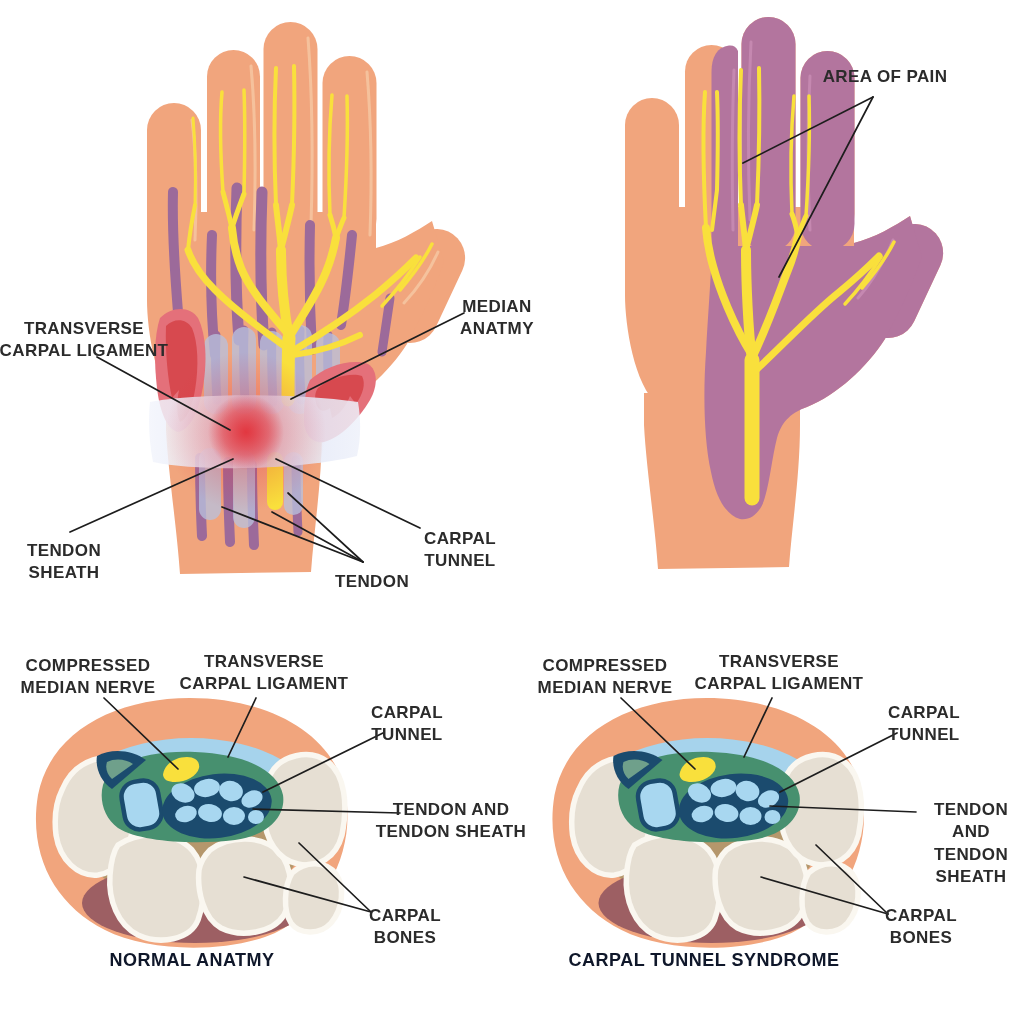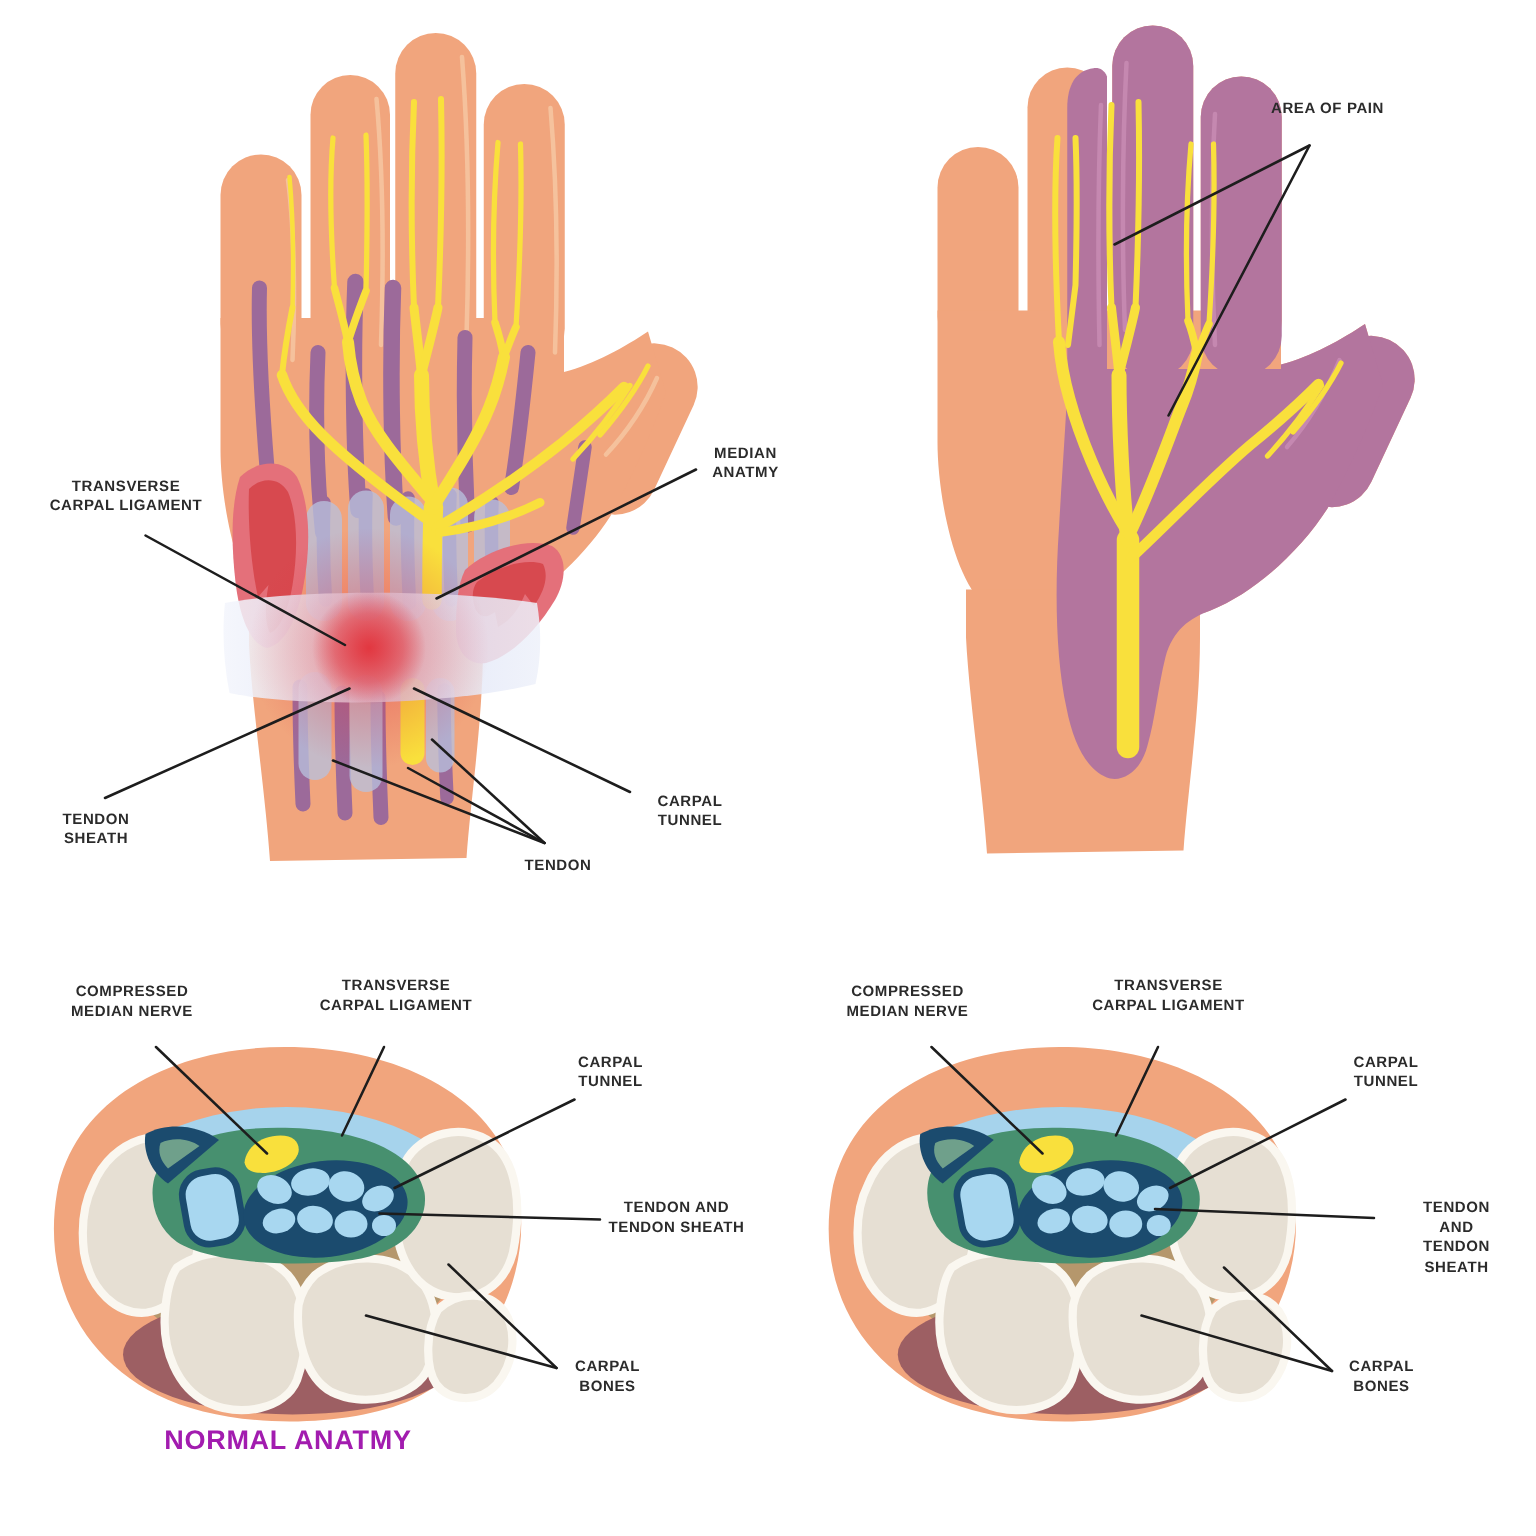--- a/index.html
+++ b/index.html
@@ -9,24 +9,24 @@
     --sheath-blue-grey:#b9c0dd; --cross-light-blue:#a6d3ec; --tunnel-teal:#47906f;
     --deep-navy:#1b4b6e; --tendon-light-blue:#a8d7f0; --bone-cream:#e6dfd3;
     --bone-outline:#faf7f0; --bone-tan:#b5976c; --deep-maroon:#9d5f63;
     --label-text:#2b2b2b; --leader-line:#1d1d1d; --background:#ffffff;
   }
   html,body{margin:0;padding:0;background:var(--background);}
   #page{position:relative;width:1024px;height:1024px;background:var(--background);
         font-family:"Liberation Sans","DejaVu Sans",sans-serif;overflow:hidden;}
   #art{position:absolute;left:0;top:0;}
   .lbl{position:absolute;transform:translateX(-50%);text-align:center;
-       font-size:10px;font-weight:bold;line-height:1.32;letter-spacing:.4px;
+       font-size:17px;font-weight:bold;line-height:1.32;letter-spacing:.4px;
        color:var(--label-text);white-space:pre-line;}
   .title{position:absolute;transform:translateX(-50%);text-align:center;
-       font-size:18px;font-weight:bold;letter-spacing:.5px;color:#a21caf;white-space:pre;}
+       font-size:18px;font-weight:bold;letter-spacing:.5px;color:#0f172a;white-space:pre;}
   
   .f-skin{fill:var(--skin)} .f-yellow{fill:var(--nerve-yellow)}
   .s-yellow{stroke:var(--nerve-yellow);fill:none;stroke-linecap:round}
   .s-purple{stroke:var(--tendon-purple);fill:none;stroke-linecap:round}
   .f-mauve{fill:var(--pain-mauve)}
   .s-mauvelight{stroke:var(--pain-mauve-light);fill:none;stroke-linecap:round}
   .s-skinlight{stroke:#f6c7a2;fill:none;stroke-linecap:round}
   .f-sheath{fill:var(--sheath-blue-grey);fill-opacity:.78}
   .f-musc{fill:var(--muscle-red)} .f-muscdark{fill:var(--muscle-red-dark)}
   .f-lig{fill:url(#ligGrad);fill-opacity:.85}
@@ -290,14 +290,15 @@
 <div class="lbl" style="left:605px;top:655px">COMPRESSED
 MEDIAN NERVE</div>
 <div class="lbl" style="left:779px;top:651px">TRANSVERSE
 CARPAL LIGAMENT</div>
 <div class="lbl" style="left:924px;top:702px">CARPAL
 TUNNEL</div>
 <div class="lbl" style="left:971px;top:799px">TENDON AND
 TENDON SHEATH</div>
 <div class="lbl" style="left:921px;top:905px">CARPAL
 BONES</div>
+<div class="title" style="left:704px;top:950px">CARPAL TUNNEL SYNDROME</div>
 
 </div>
 
 </body></html>

